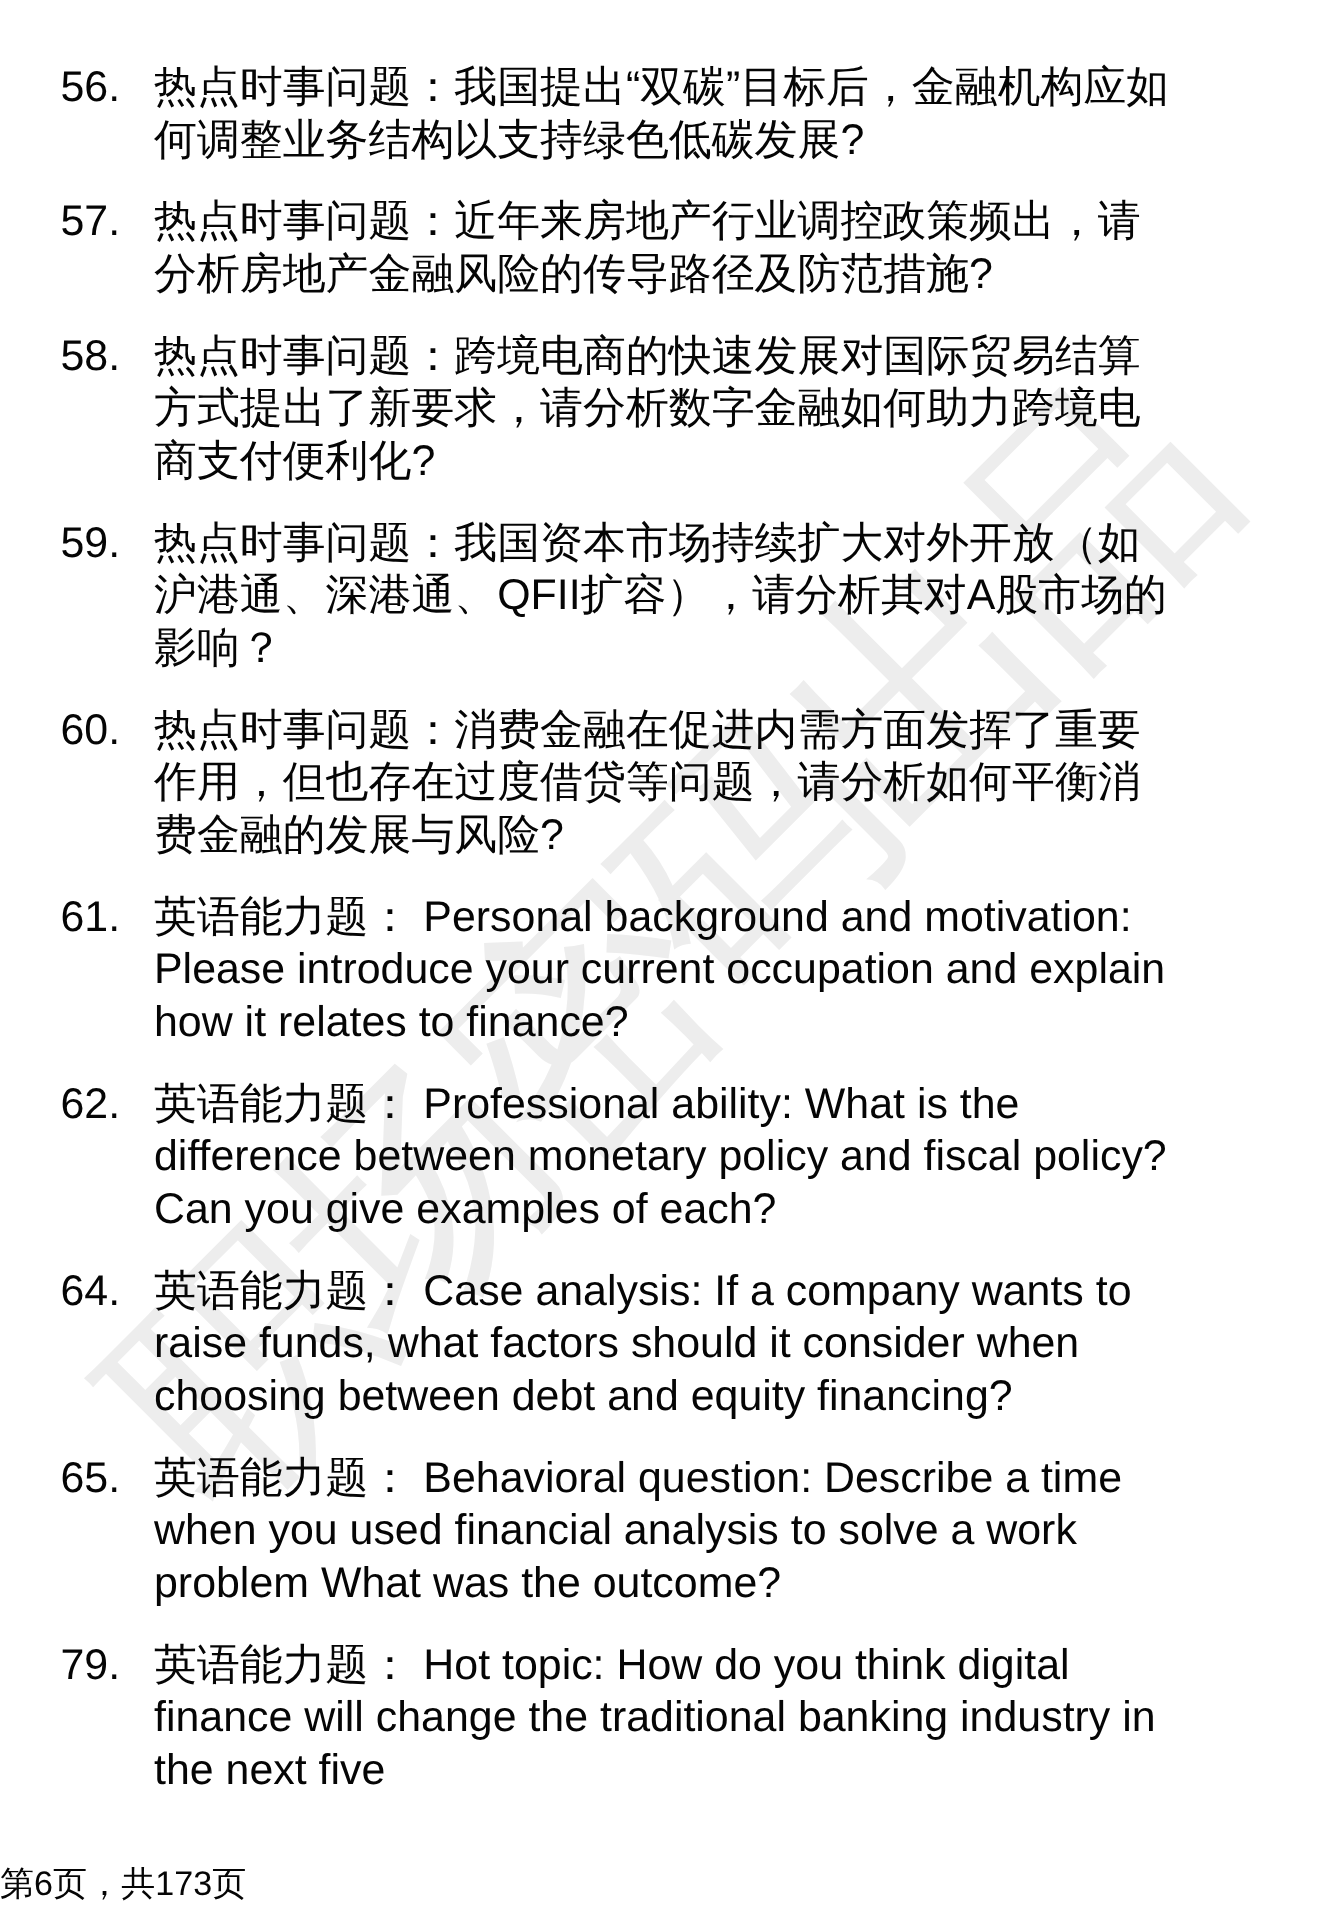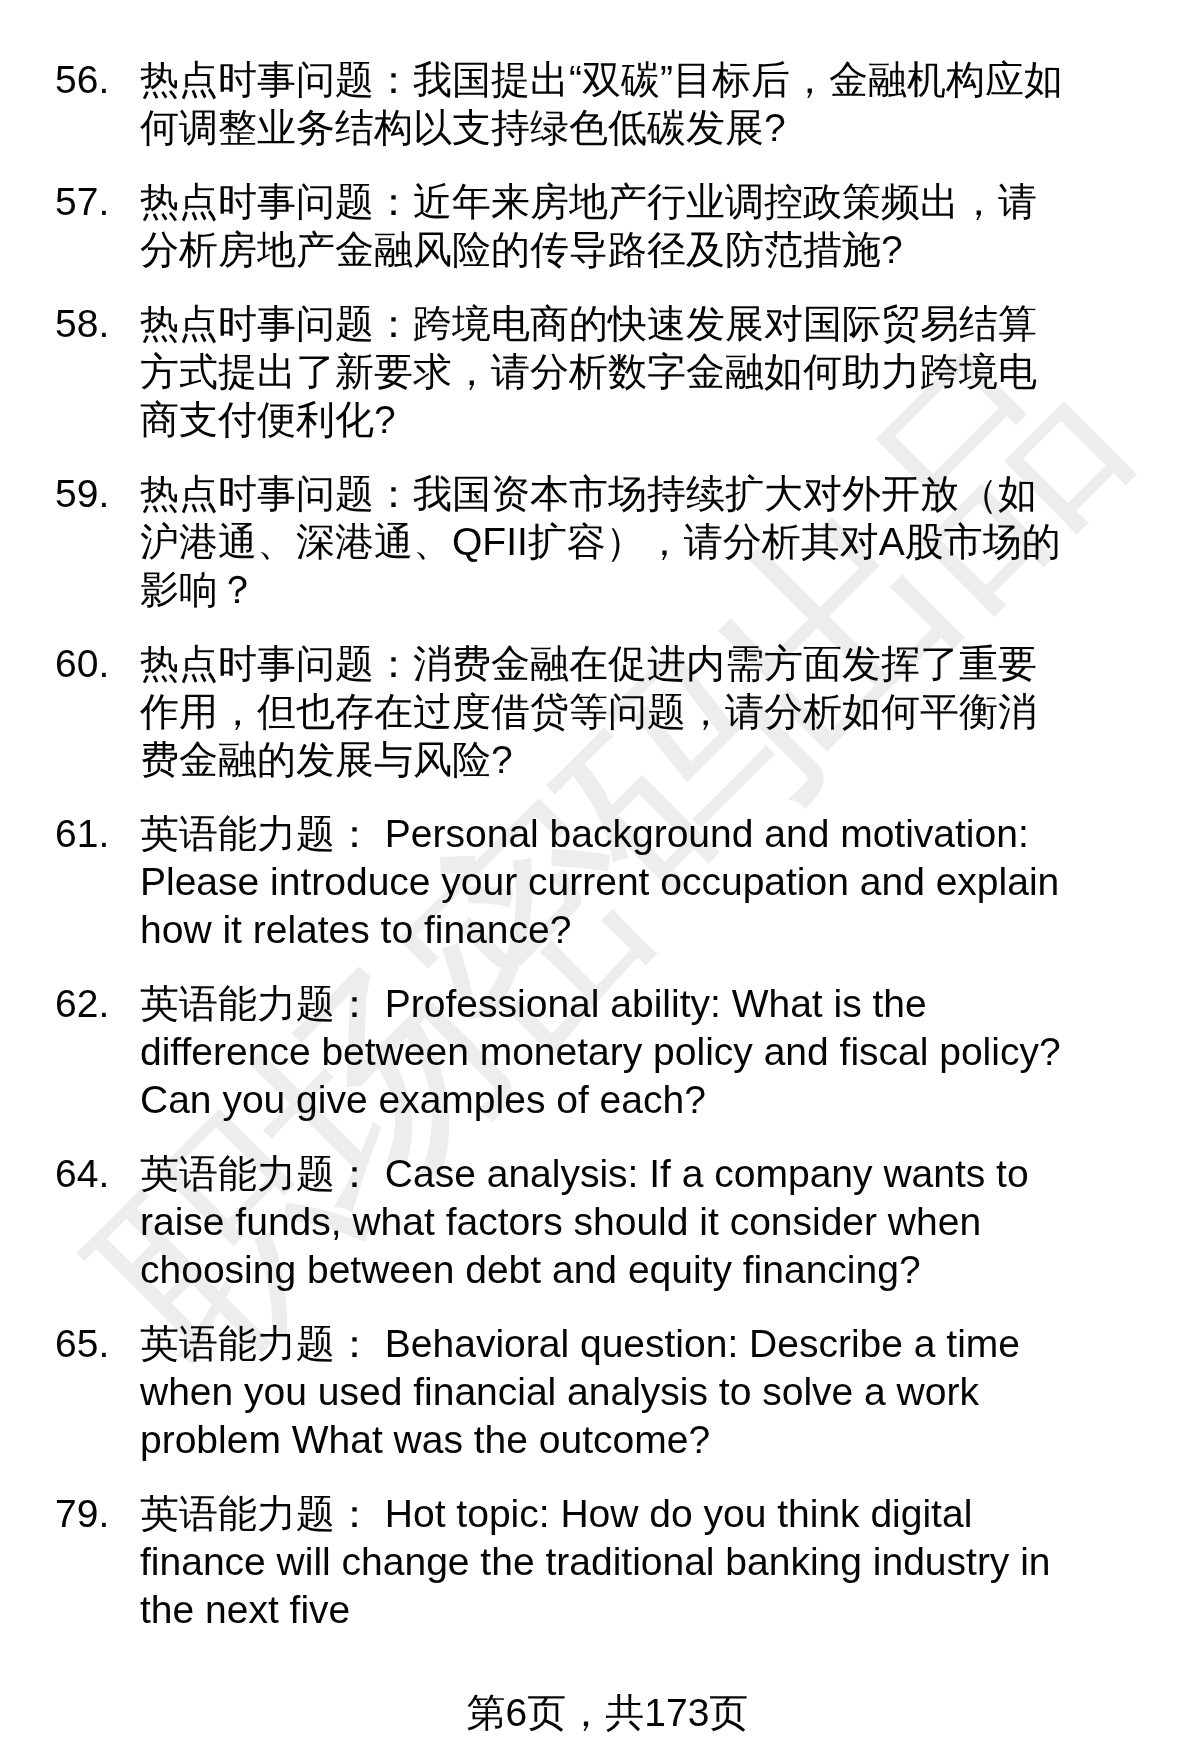--- a/index.html
+++ b/index.html
@@ -34,25 +34,24 @@
     align-items:flex-start;
     margin-bottom:26px;
     font-size:39px;
     line-height:48px;
   }
   .q-num{flex:0 0 73px;}
   .q-text{flex:1;margin-left:12px;}
   .footer{
     position:absolute;z-index:1;
     left:0;right:0;bottom:22px;
-    text-align:center;
-    font-size:39px;
+    text-align:left;
+    font-size:31px;
     line-height:40px;
     color:#050505;
-    padding-left:15px;
   }
 </style>
 </head>
 <body>
 
 <div class="page">
 
   <div class="watermark">职场密码出品</div>
 
   <div class="content">

